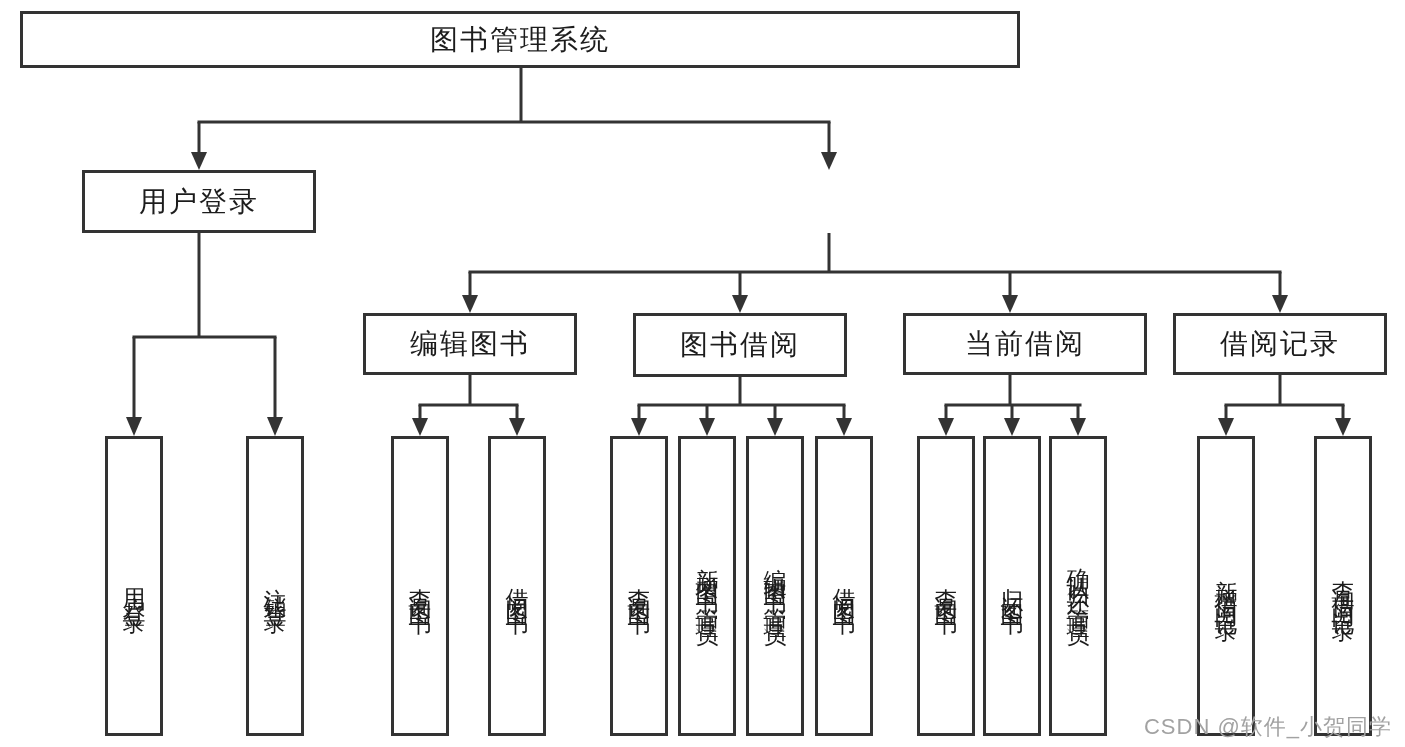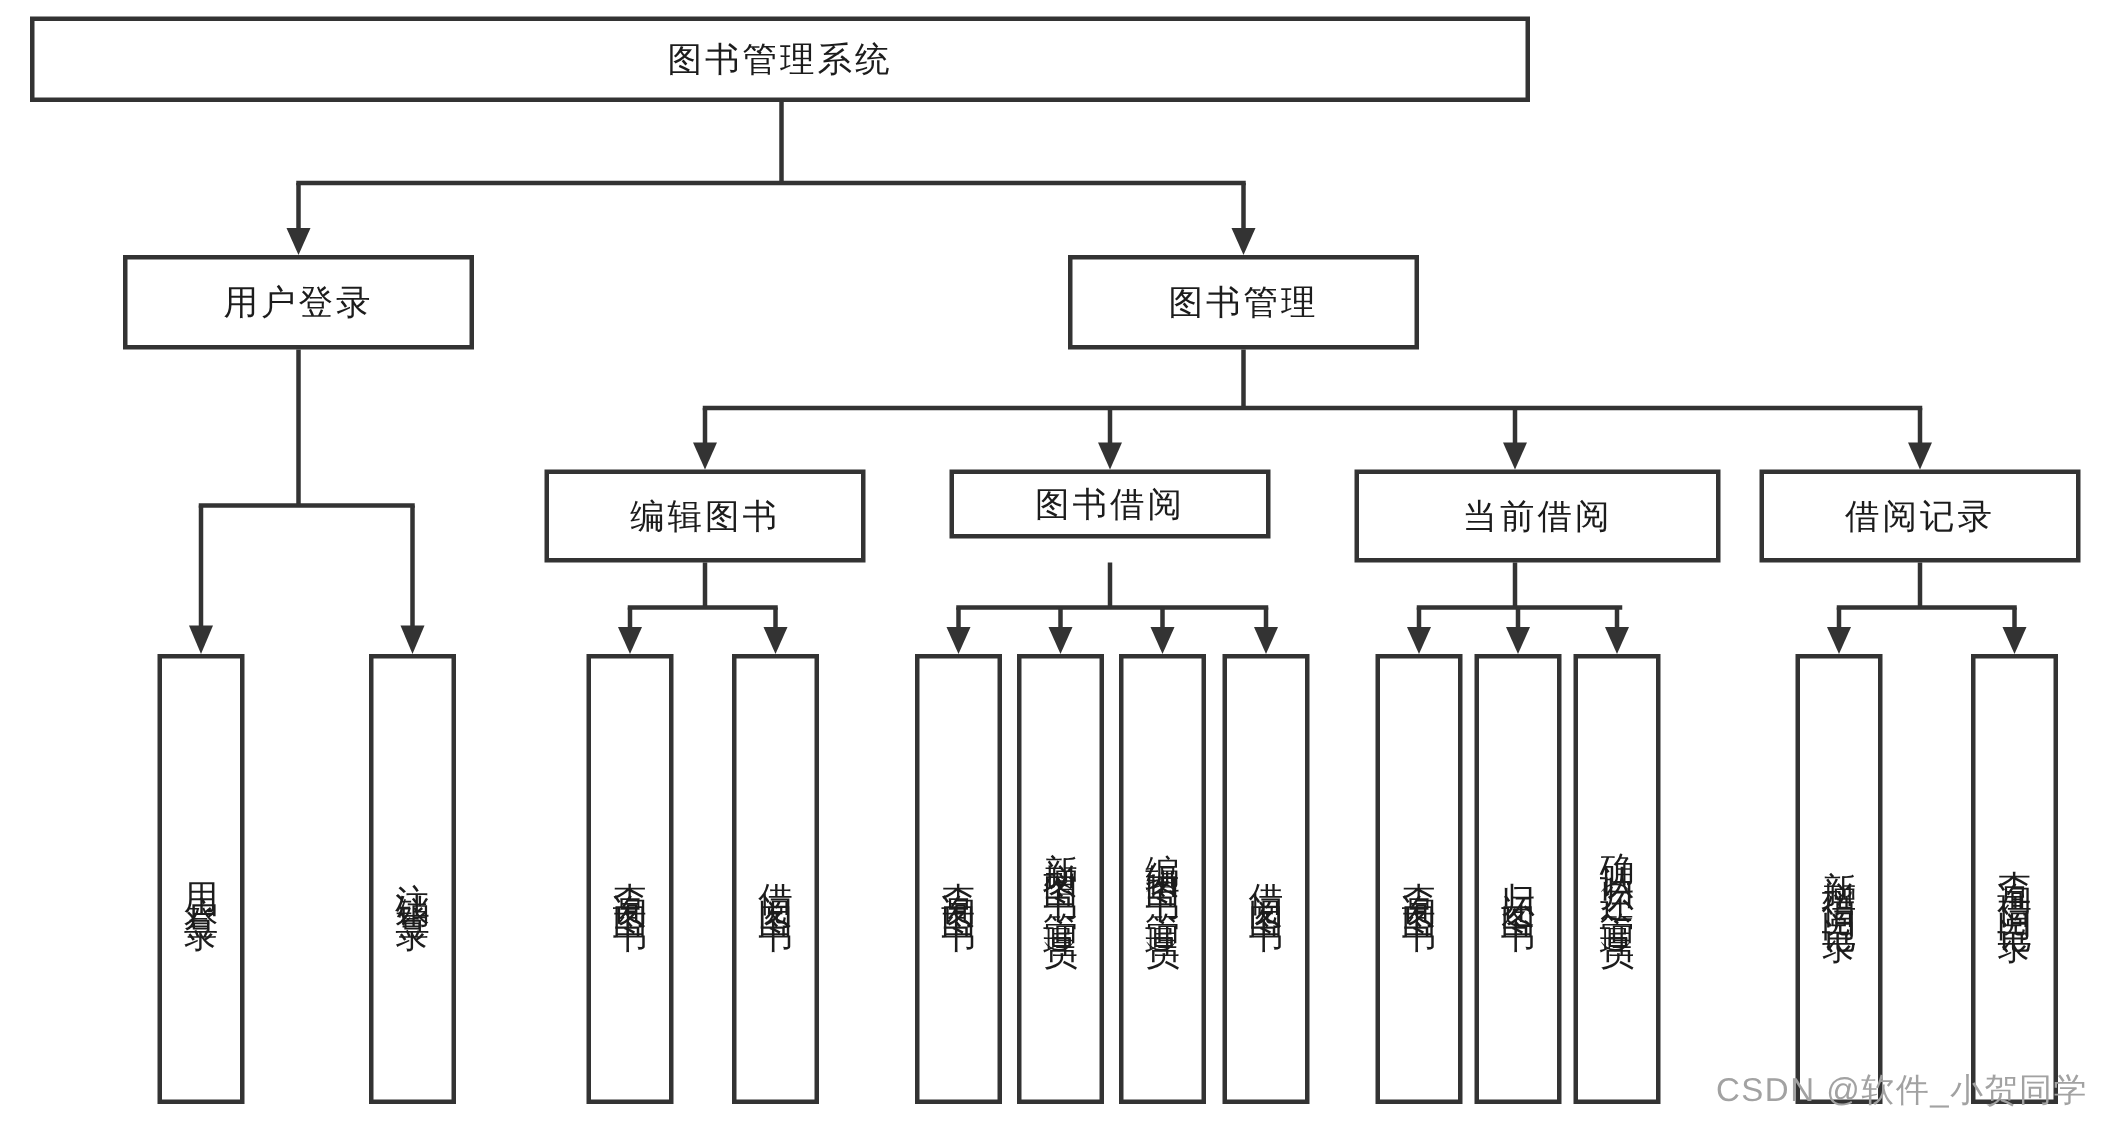--- a/index.html
+++ b/index.html
@@ -7,21 +7,21 @@
     position:relative; width:1405px; height:747px; background:#ffffff;
     font-family:"Liberation Sans", sans-serif; overflow:hidden;
   }
   .connector-layer { position:absolute; left:0; top:0; z-index:1; }
   .hbox {
     position:absolute; box-sizing:border-box; border:3px solid #333333;
     display:flex; align-items:center; justify-content:center;
     background:transparent; z-index:2;
   }
   .hbox span {
-    font-size:23px; color:#1c1c1c; letter-spacing:2px; white-space:nowrap;font-family:Liberation Serif, serif;
+    font-size:28px; color:#1c1c1c; letter-spacing:2px; white-space:nowrap;font-family:Liberation Serif, serif;
   }
   .vbox {
     position:absolute; box-sizing:border-box; border:3px solid #333333;
     width:58px; top:436px; height:300px;
     display:flex; align-items:center; justify-content:center;
     background:transparent; z-index:2;
   }
   .vbox span {
     writing-mode:vertical-rl; text-orientation:mixed;
     font-size:23px; line-height:1; letter-spacing:8px;
@@ -105,28 +105,25 @@
     </g>
   </svg>
 
   <div class="hbox" style="left:20px;top:11px;width:1000px;height:57px">
     <span>图书管理系统</span>
   </div>
 
   <div class="hbox" style="left:82px;top:170px;width:234px;height:63px">
     <span>用户登录</span>
   </div>
-  <div class="hbox" style="left:712px;top:170px;width:234px;height:63px">
-    <span>图书管理</span>
-  </div>
 
   <div class="hbox" style="left:363px;top:313px;width:214px;height:62px">
     <span>编辑图书</span>
   </div>
-  <div class="hbox" style="left:633px;top:313px;width:214px;height:46px">
+  <div class="hbox" style="left:633px;top:313px;width:214px;height:64px">
     <span>图书借阅</span>
   </div>
   <div class="hbox" style="left:903px;top:313px;width:244px;height:62px">
     <span>当前借阅</span>
   </div>
   <div class="hbox" style="left:1173px;top:313px;width:214px;height:62px">
     <span>借阅记录</span>
   </div>
 
   <div class="vbox" style="left:105px">

